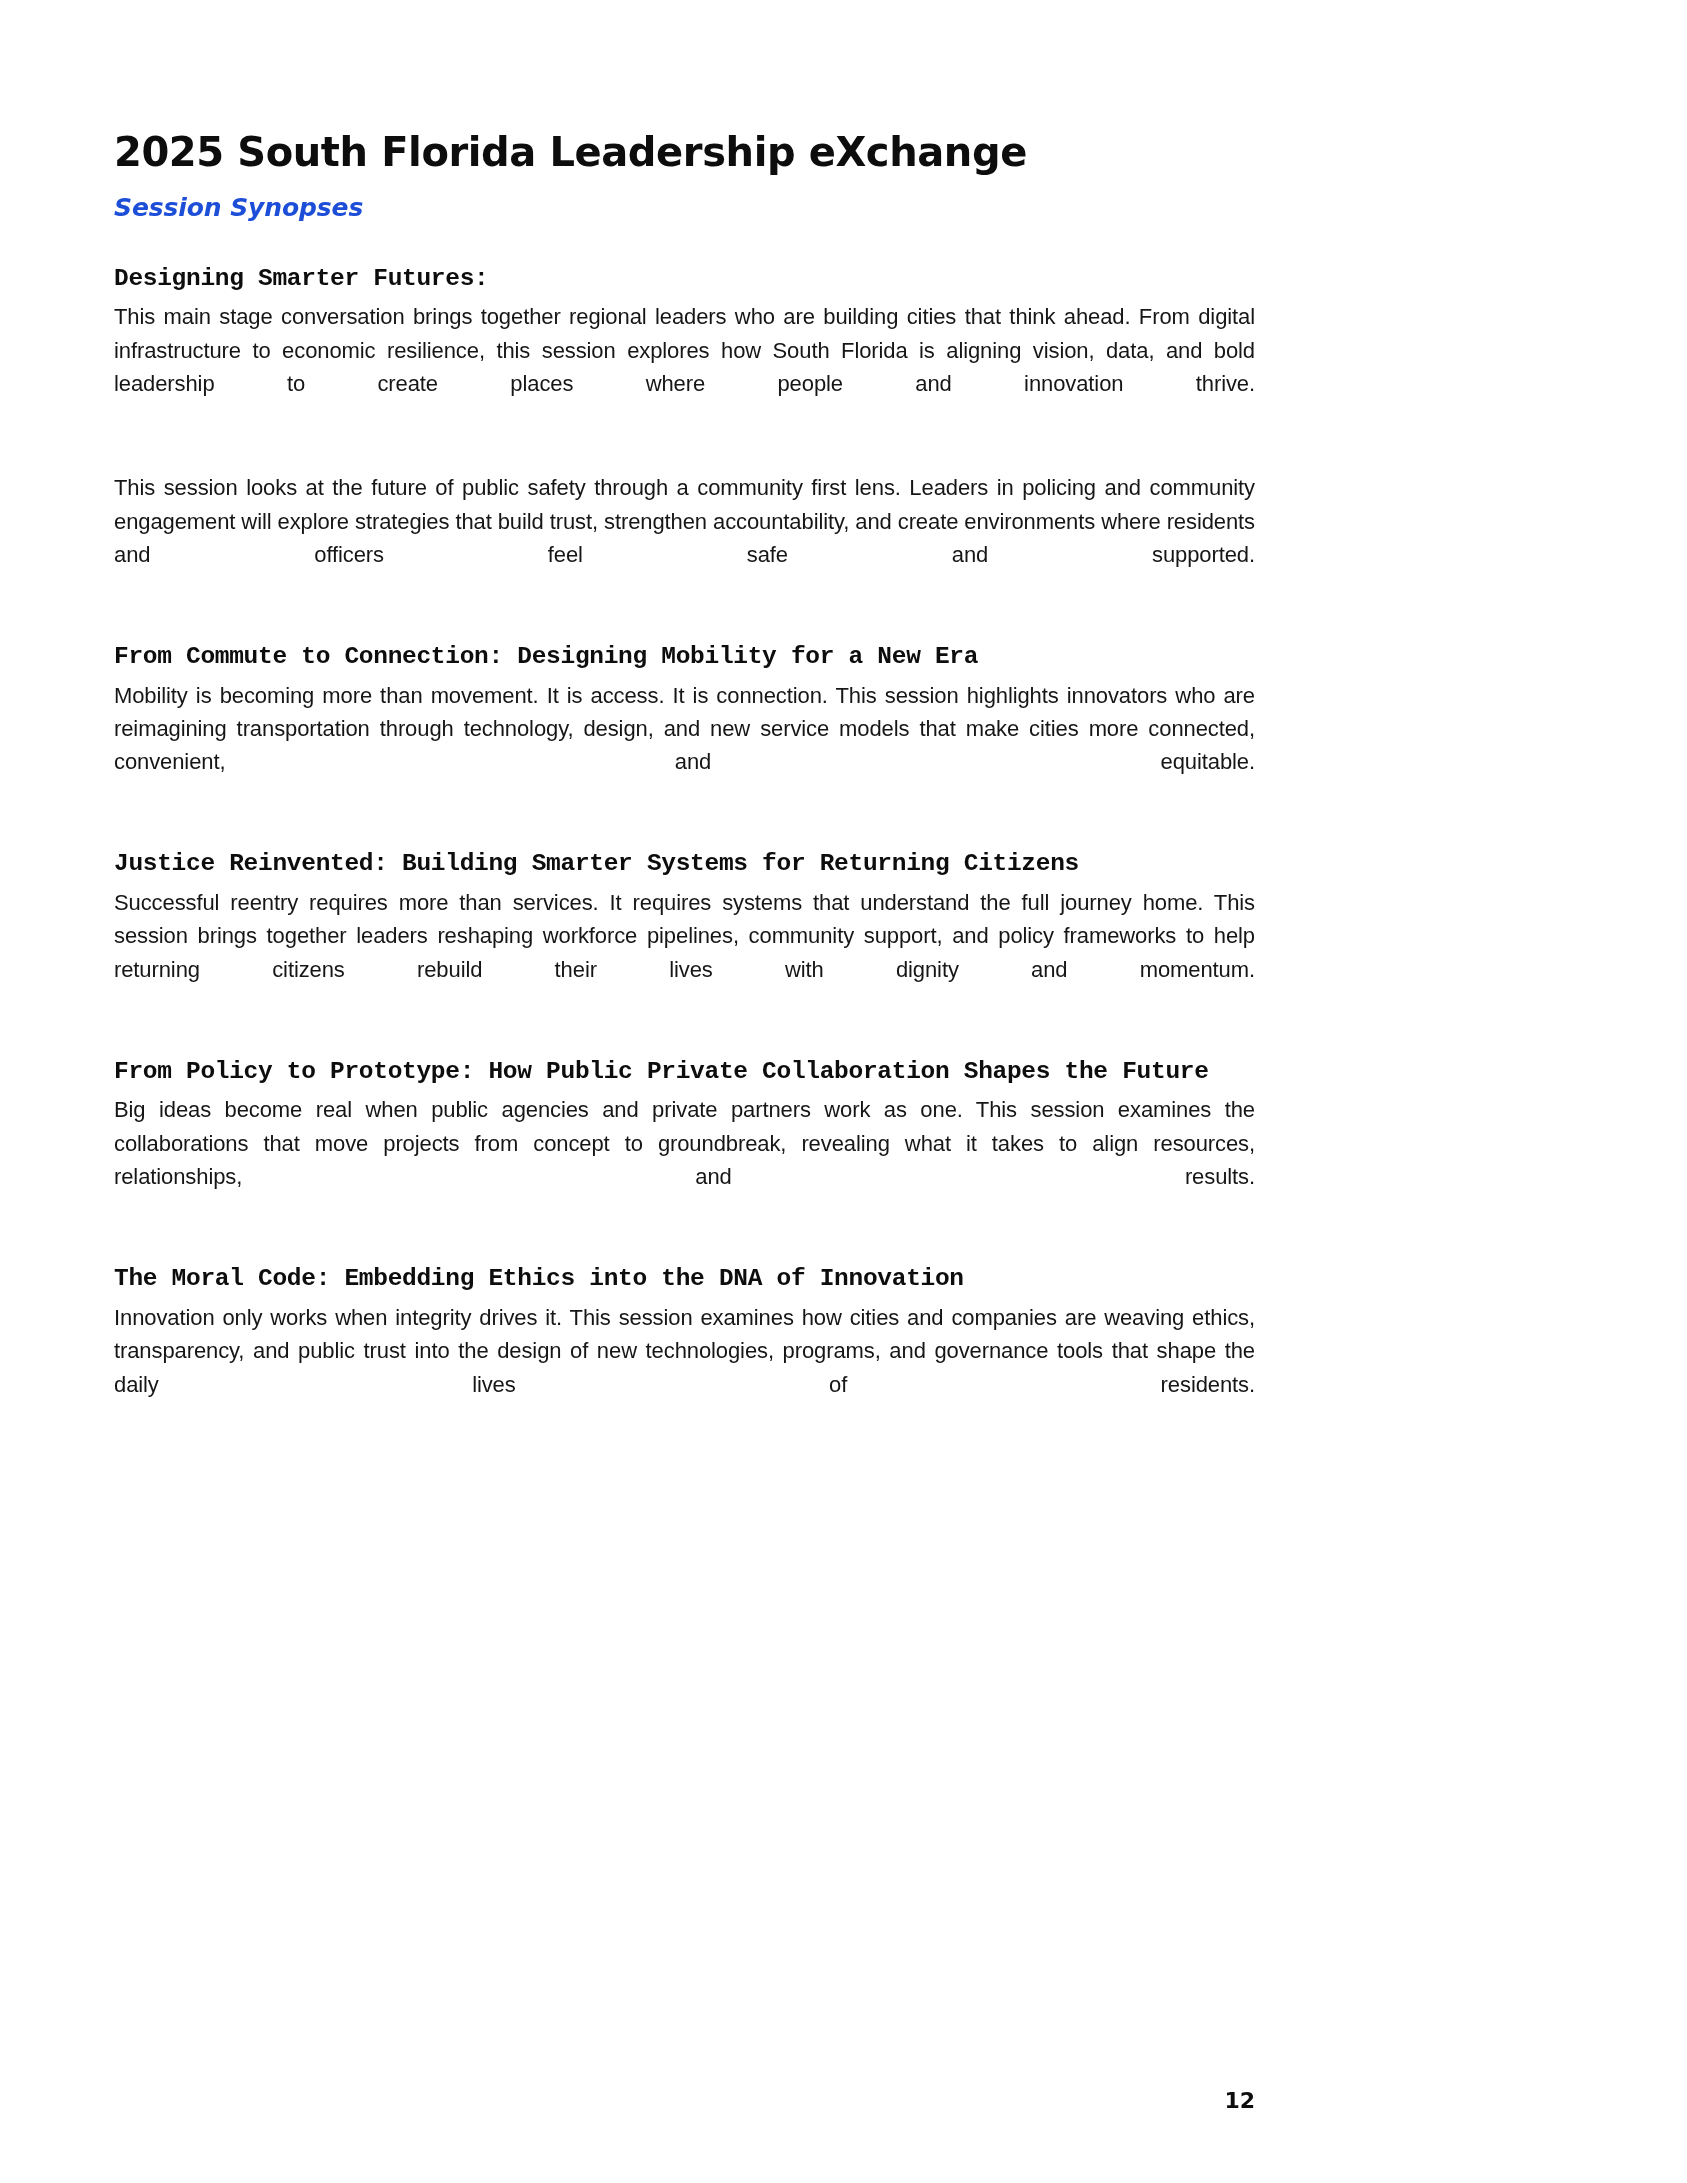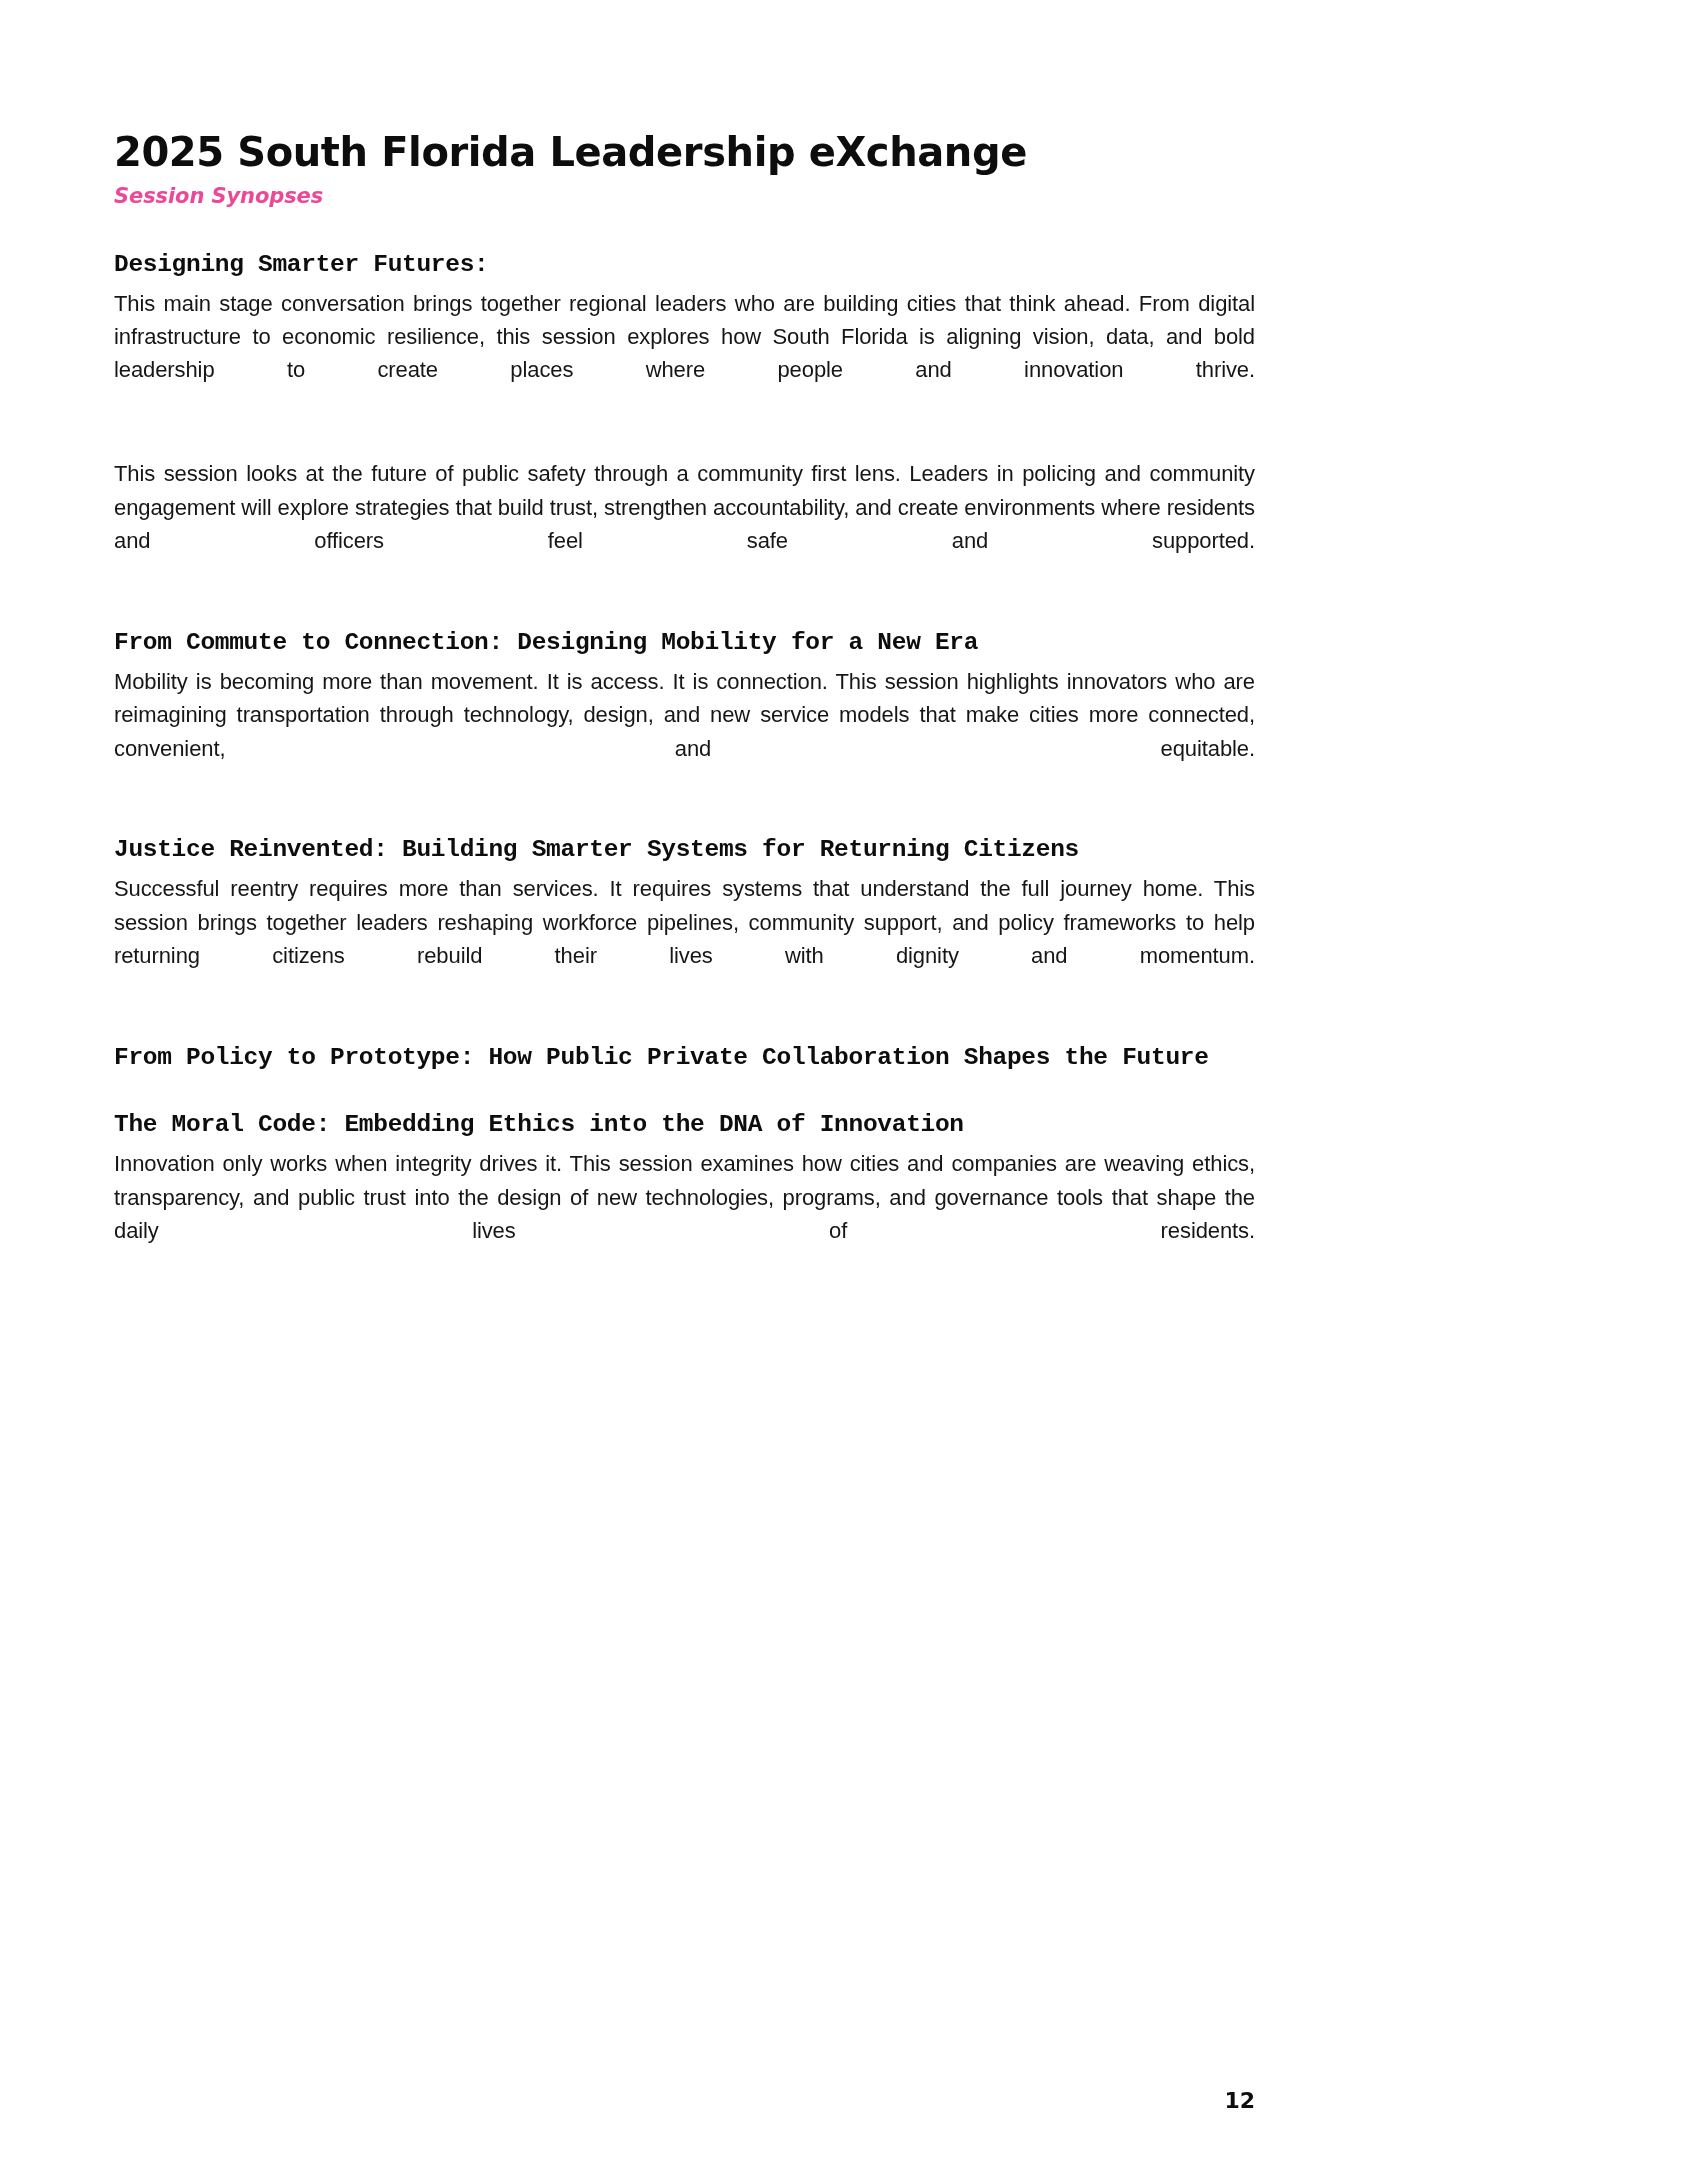--- a/index.html
+++ b/index.html
@@ -35,27 +35,27 @@
     font-weight: 700;
     letter-spacing: -0.4px;
     line-height: 1.12;
     color: #0d0d0d;
     margin: 0;
     white-space: nowrap;
   }
 
   .doc-subtitle {
     font-family: "DejaVu Sans", sans-serif;
-    font-size: 21px;
+    font-size: 25px;
     font-weight: 700;
     font-style: italic;
     letter-spacing: -0.1px;
     line-height: 1.2;
-    color: #ec4899;
-    margin: 9px 0 0 0;
+    color: #1d4ed8;
+    margin: 18px 0 0 0;
   }
 
   .sessions {
     margin-top: 41px;
   }
 
   .session {
     margin: 0 0 37px 0;
   }
   .session:last-child {
@@ -140,20 +140,21 @@
       <h3 class="session-heading">
         <span class="hline">Justice Reinvented: Building Smarter Systems for Returning Citizens</span>
       </h3>
       <p class="session-body">Successful reentry requires more than services. It requires systems that understand the full journey home. This session brings together leaders reshaping workforce pipelines, community support, and policy frameworks to help returning citizens rebuild their lives with dignity and momentum.</p>
     </section>
 
     <section class="session">
       <h3 class="session-heading">
         <span class="hline">From Policy to Prototype: How Public Private Collaboration Shapes the Future</span>
       </h3>
+      <p class="session-body">Big ideas become real when public agencies and private partners work as one. This session examines the collaborations that move projects from concept to groundbreak, revealing what it takes to align resources, relationships, and results.</p>
     </section>
 
     <section class="session">
       <h3 class="session-heading">
         <span class="hline">The Moral Code: Embedding Ethics into the DNA of Innovation</span>
       </h3>
       <p class="session-body">Innovation only works when integrity drives it. This session examines how cities and companies are weaving ethics, transparency, and public trust into the design of new technologies, programs, and governance tools that shape the daily lives of residents.</p>
     </section>
 
   </div>

